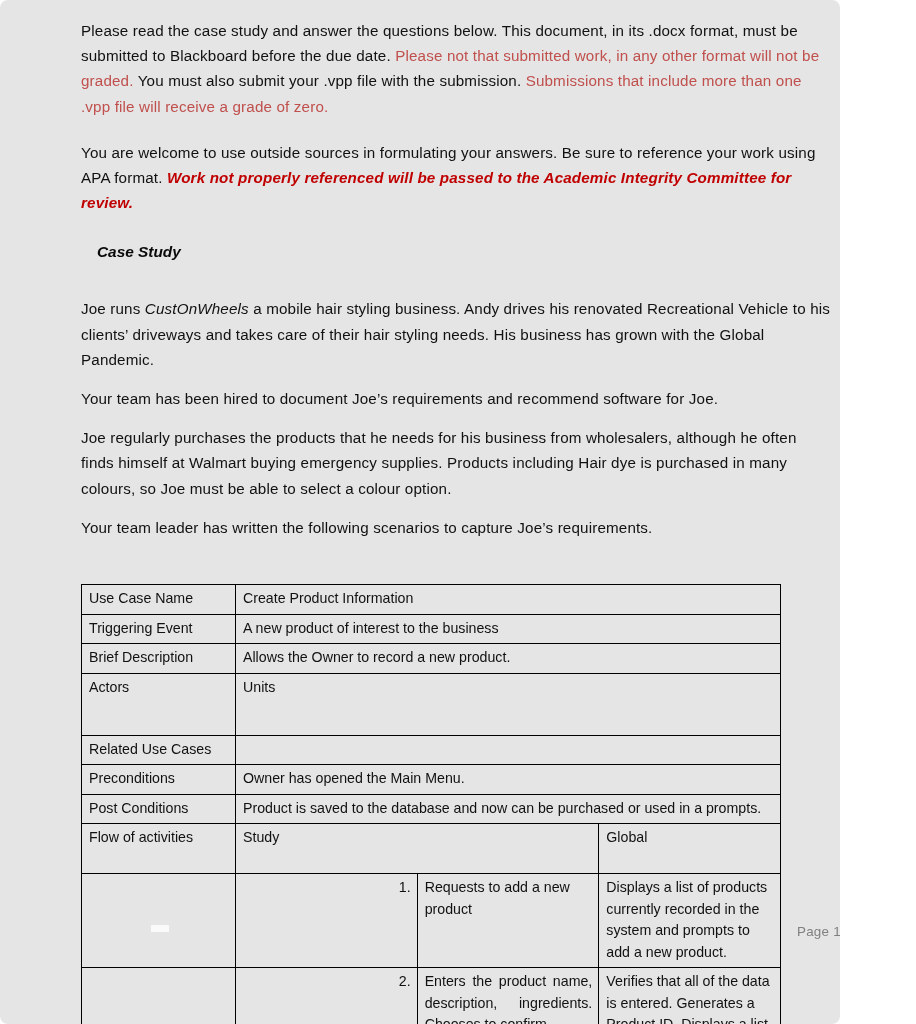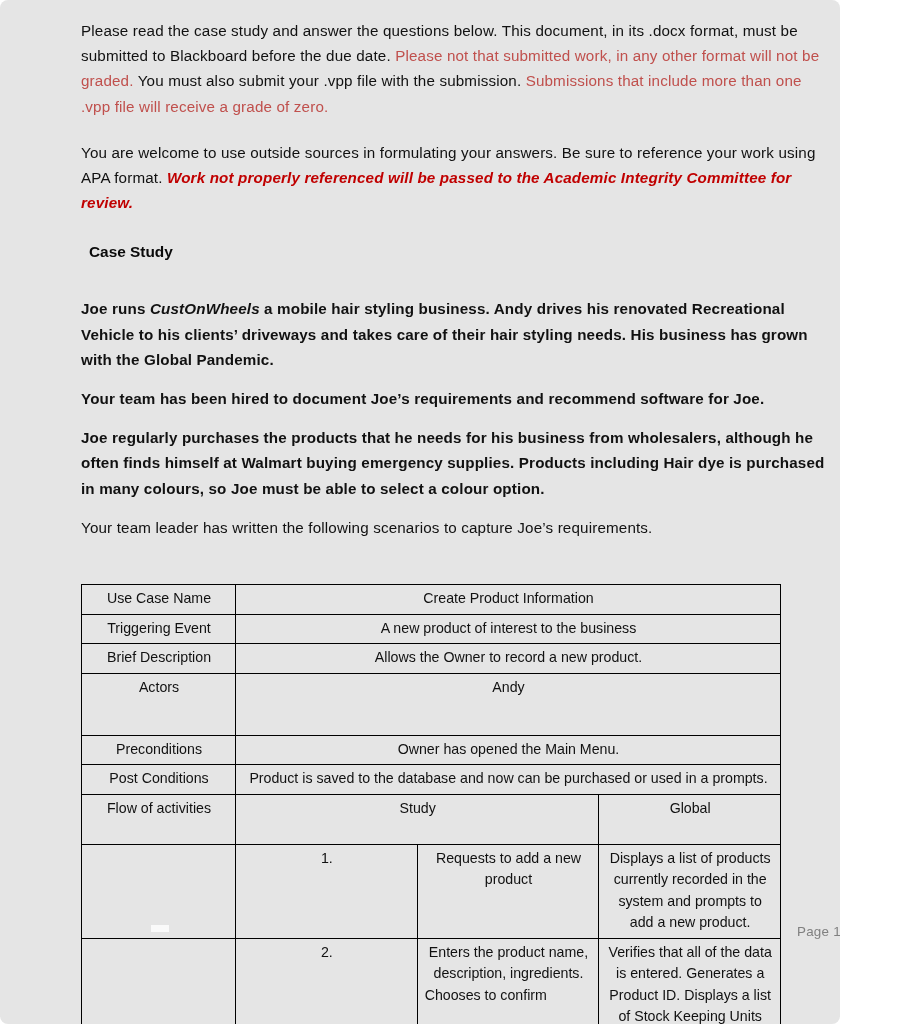--- a/index.html
+++ b/index.html
@@ -32,37 +32,37 @@
     font-size: 15.2px;
     line-height: 25.2px;
     color: #111111;
     letter-spacing: 0.01em;
   }
   p.para.gap-after {
     margin-bottom: 21px;
   }
   p.para.small-gap {
     margin-bottom: 14px;
-    font-weight: bold;
   }
 
   .red { color: #C0504D; }
   .red-strong {
     color: #C00000;
     font-weight: bold;
     font-style: italic;
   }
   .ital { font-style: italic; }
 
   h2.heading {
-    margin: 0 0 14px 8px;
+    margin: 0 0 14px 16px;
     font-size: 15.4px;
     line-height: 25px;
     font-weight: bold;
     color: #0a0a0a;
+    font-style: italic;
   }
 
   .spacer-1 { height: 24px; }
   .spacer-2 { height: 18px; }
   .spacer-3 { height: 44px; }
 
   
   table.usecase {
     border-collapse: collapse;
     width: 700px;
@@ -70,21 +70,20 @@
     margin-top: 0px;
   }
   table.usecase td {
     border: 1.3px solid #000000;
     padding: 3px 6px 4px 7px;
     font-size: 14.2px;
     line-height: 21.5px;
     vertical-align: top;
     color: #111111;
     word-wrap: break-word;
-    text-align: center;
   }
   td.label-col { width: 140px; }
   td.num-col {
     width: 30px;
     text-align: right;
     padding-right: 6px;
   }
   td.actor-col { width: 246px; }
   td.system-col { width: 276px; }
   td.justify { text-align: justify; text-align-last: left; }
@@ -148,21 +147,25 @@
         <tr>
           <td class="label-col">Triggering Event</td>
           <td colspan="3">A new product of interest to the business</td>
         </tr>
         <tr>
           <td class="label-col">Brief Description</td>
           <td colspan="3">Allows the Owner to record a new product.</td>
         </tr>
         <tr class="tall-actors">
           <td class="label-col">Actors</td>
-          <td colspan="3">Andy</td>
+          <td colspan="3">Units</td>
+        </tr>
+        <tr>
+          <td class="label-col">Related Use Cases</td>
+          <td colspan="3" class="blank">&nbsp;</td>
         </tr>
         <tr>
           <td class="label-col">Preconditions</td>
           <td colspan="3">Owner has opened the Main Menu.</td>
         </tr>
         <tr>
           <td class="label-col">Post Conditions</td>
           <td colspan="3">Product is saved to the database and now can be purchased or used in a prompts.</td>
         </tr>
         <tr class="flow-head">

